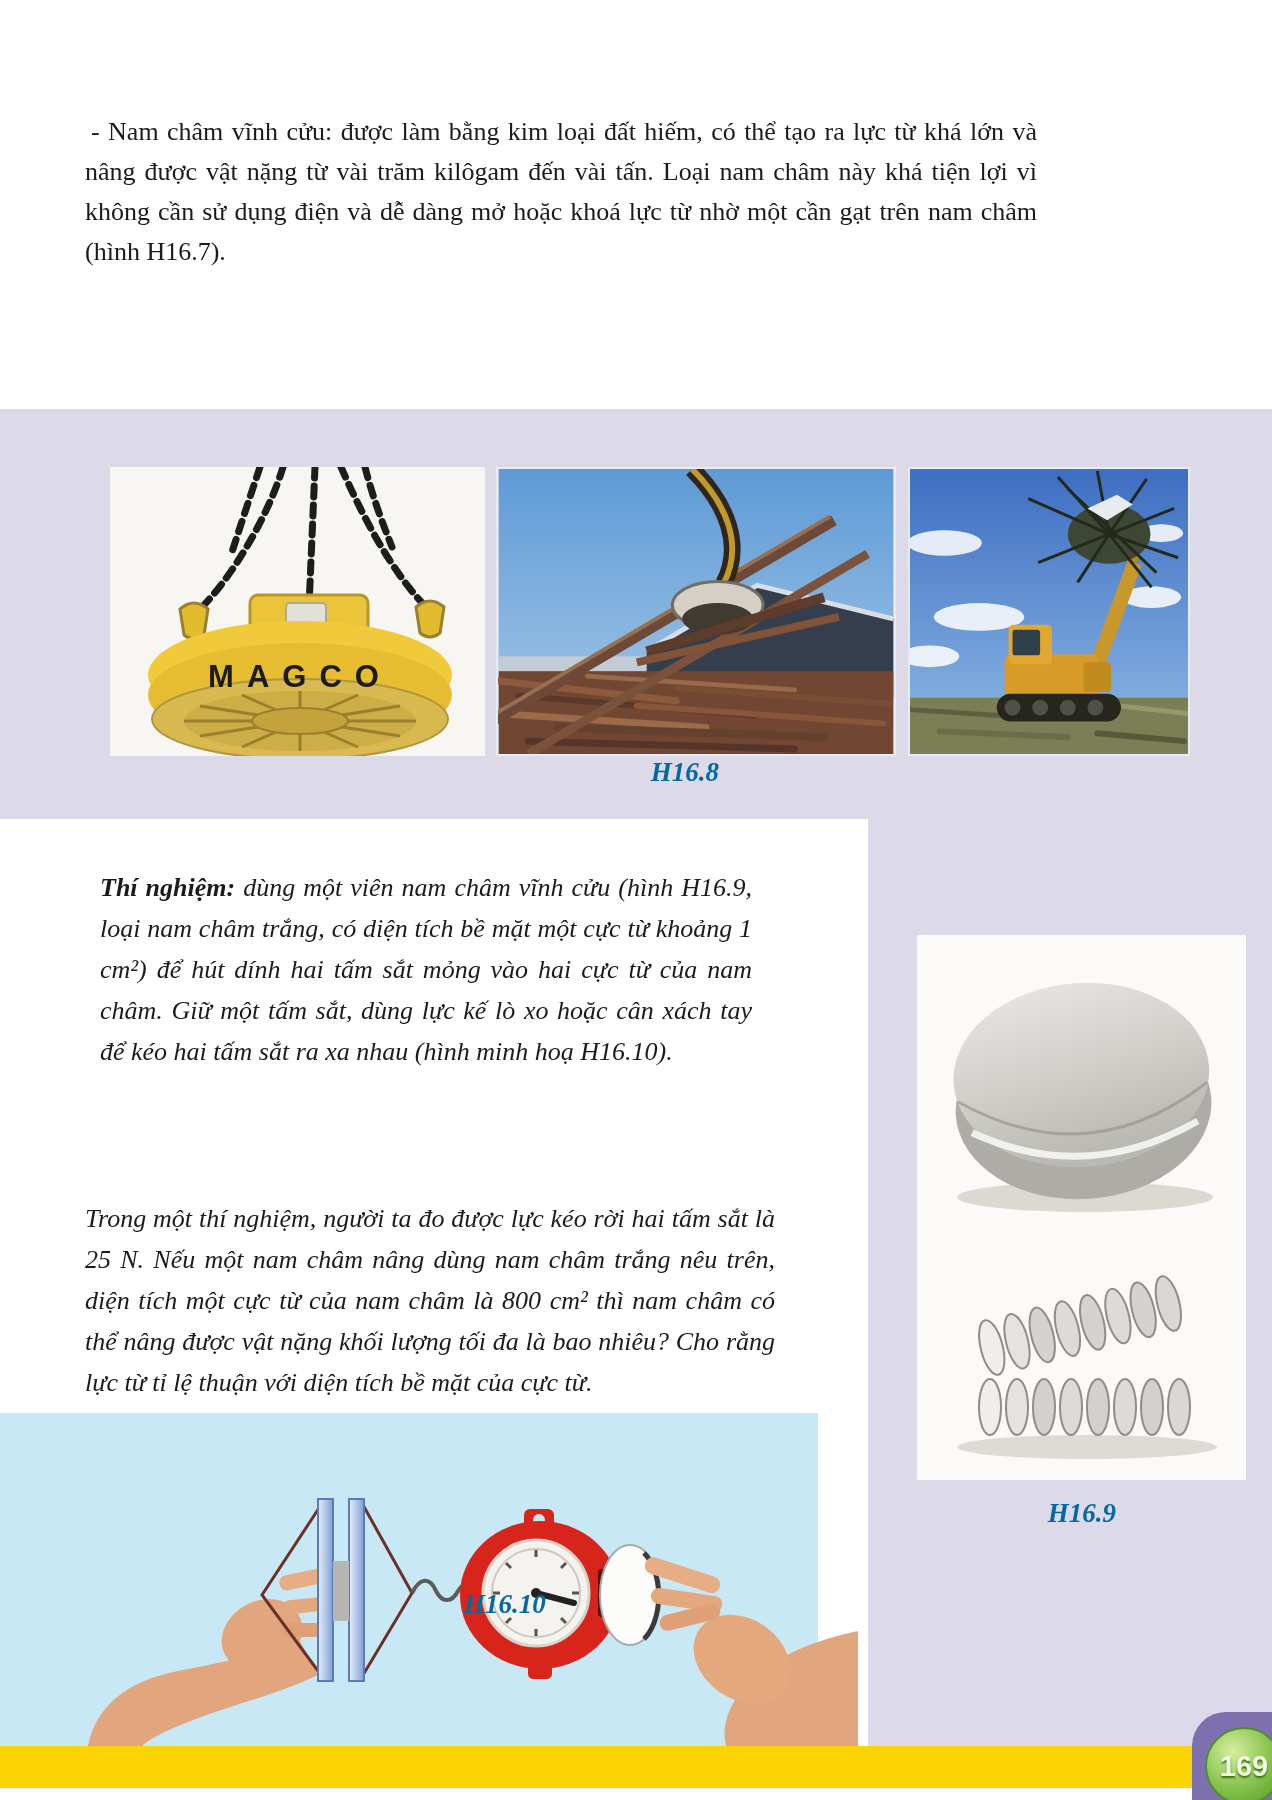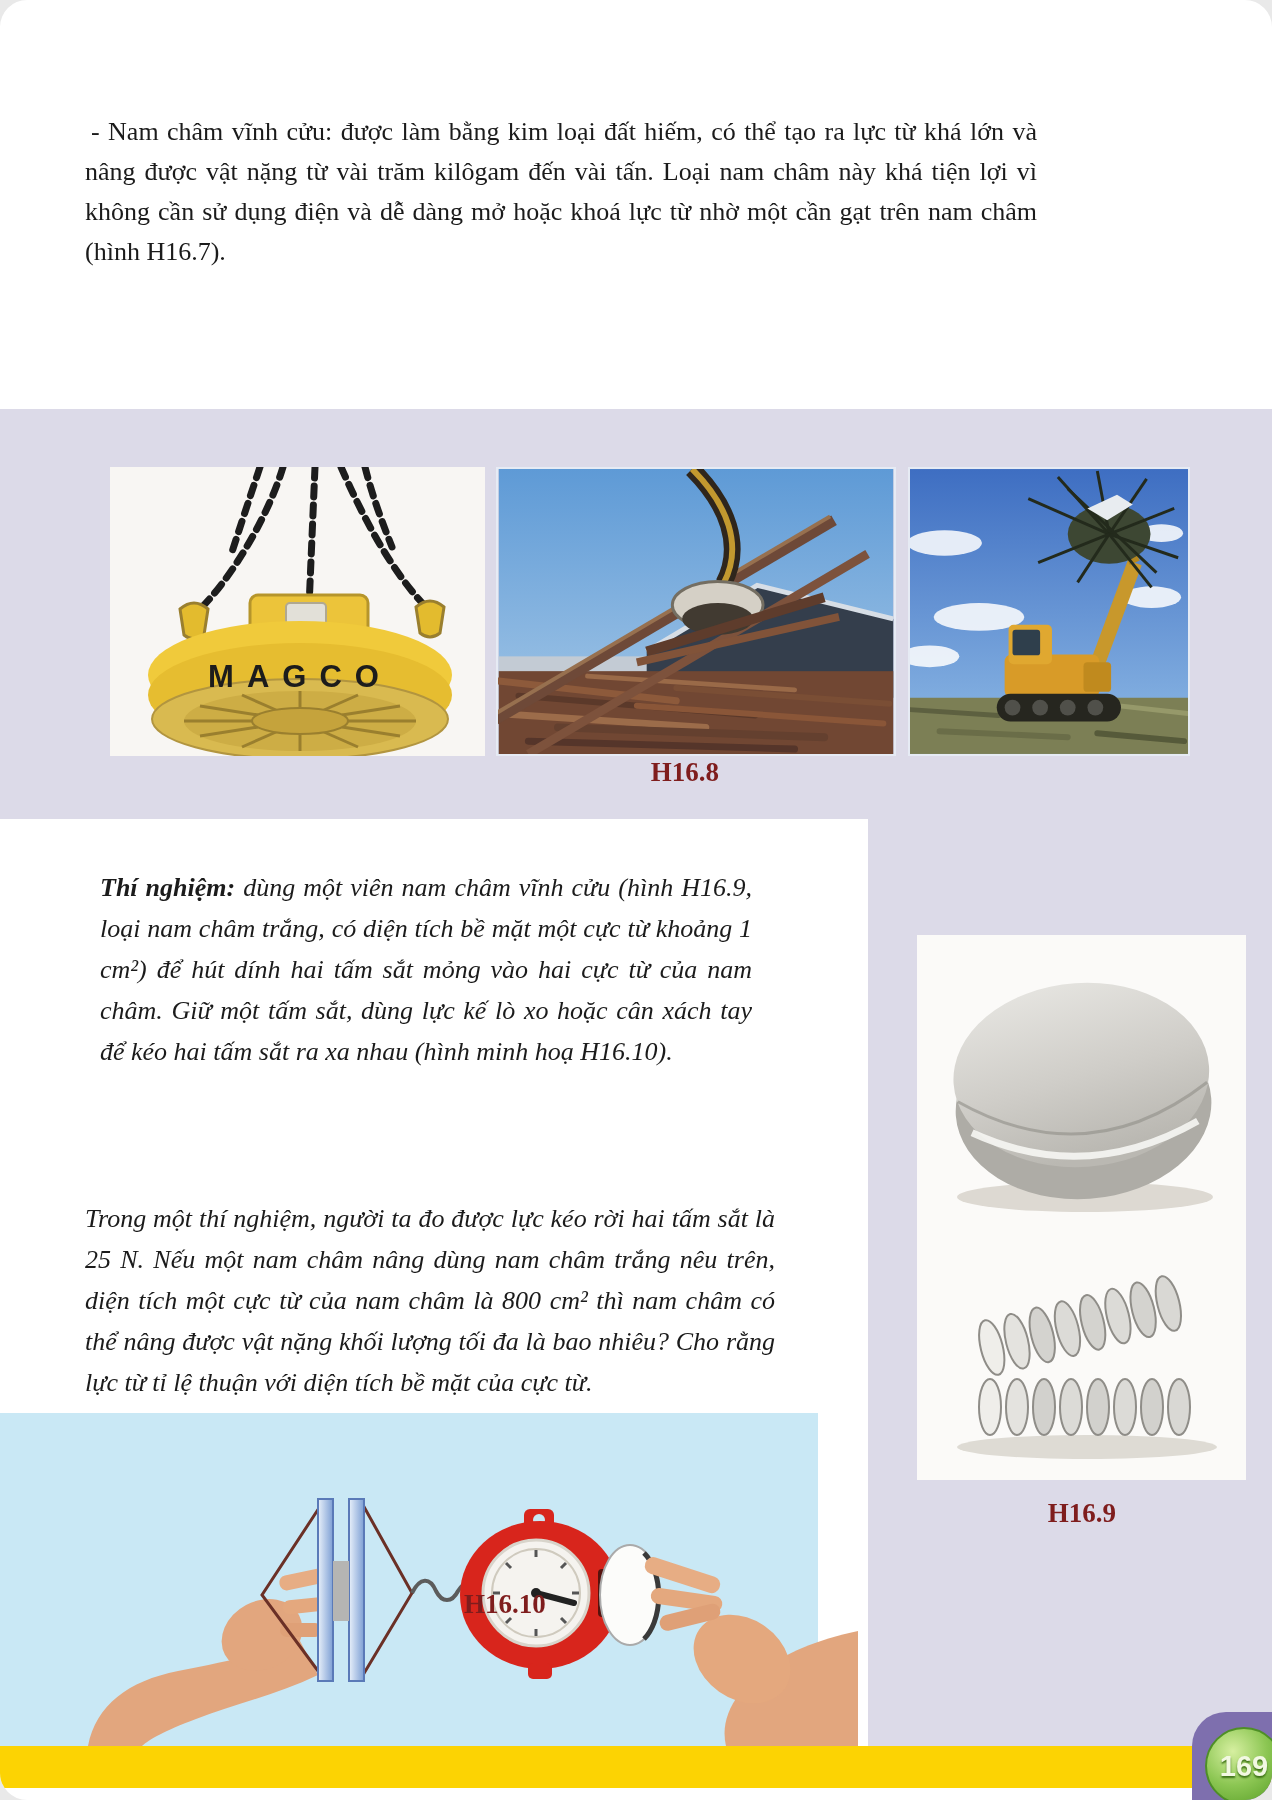--- a/index.html
+++ b/index.html
@@ -1,28 +1,28 @@
 <!DOCTYPE html>
 <html><head>
 <meta charset="utf-8">
 <style>
   html,body{margin:0;padding:0;background:#e9e9e9;}
   #page{position:relative;width:1272px;height:1800px;background:#ffffff;overflow:hidden;
-        font-family:"Liberation Serif","DejaVu Serif",serif;color:#1b1b1b;border-radius:27px;}
+        font-family:"Liberation Serif","DejaVu Serif",serif;color:#1b1b1b;}
   
   .intro{position:absolute;left:85px;top:112px;width:952px;font-size:26px;line-height:40px;text-align:justify;}
   .intro p{margin:0;text-indent:6px;}
   
   .band{position:absolute;left:0;top:409px;width:1272px;height:410px;background:#dcdae8;}
   .photo{position:absolute;top:58px;height:289px;overflow:hidden;}
   .photo svg{display:block;}
   .p1{left:110px;width:375px;}
   .p2{left:496px;width:400px;border:2px solid #e6ebf4;box-sizing:border-box;}
   .p3{left:908px;width:282px;border:2px solid #e6ebf4;box-sizing:border-box;}
-  .caption{position:absolute;font-weight:bold;font-size:27px;color:#7f1d1d;white-space:nowrap;}
+  .caption{position:absolute;font-style:italic;font-weight:bold;font-size:27px;color:#0369a1;white-space:nowrap;}
   .cap168{left:685px;top:348px;transform:translateX(-50%);}
   
   .rightcol{position:absolute;left:868px;top:800px;width:404px;height:946px;background:#dcdae8;}
   .photobox{position:absolute;left:49px;top:135px;width:329px;height:545px;background:#fbfaf8;}
   .cap169{left:214px;top:698px;transform:translateX(-50%);}
   
   .experiment{position:absolute;left:85px;top:852px;width:682px;font-size:26px;line-height:41px;
               font-style:italic;text-align:justify;}
   .experiment p{margin:15px;}
   .question{position:absolute;left:85px;top:1198px;width:690px;font-size:26px;line-height:41px;

